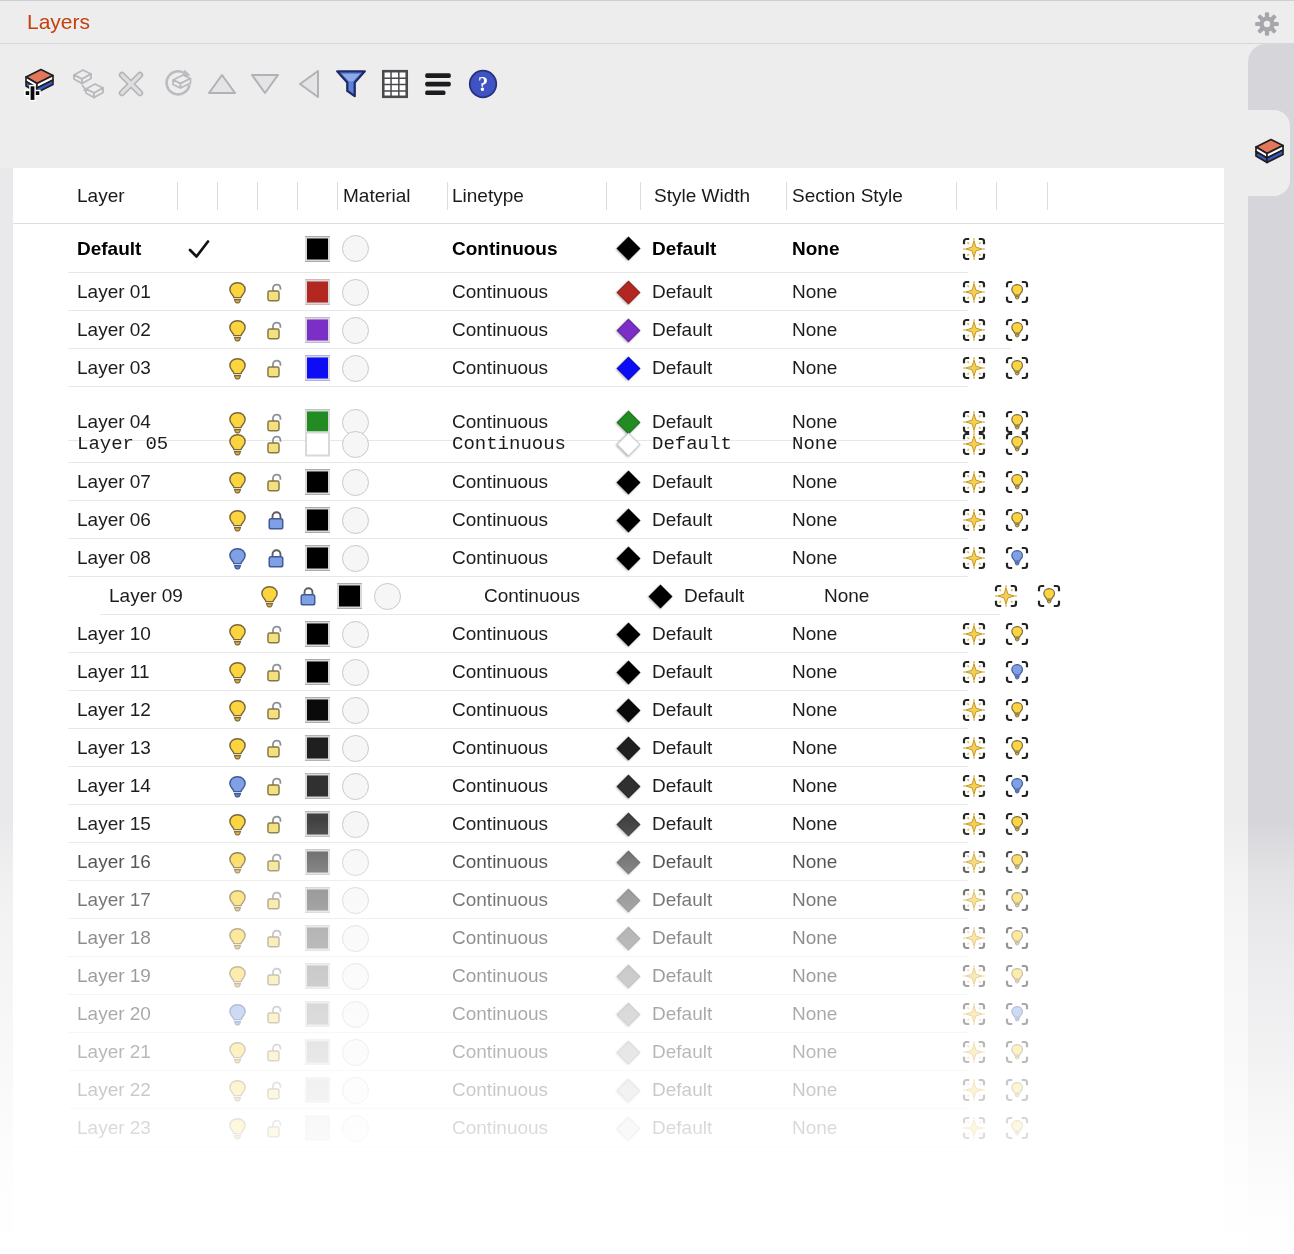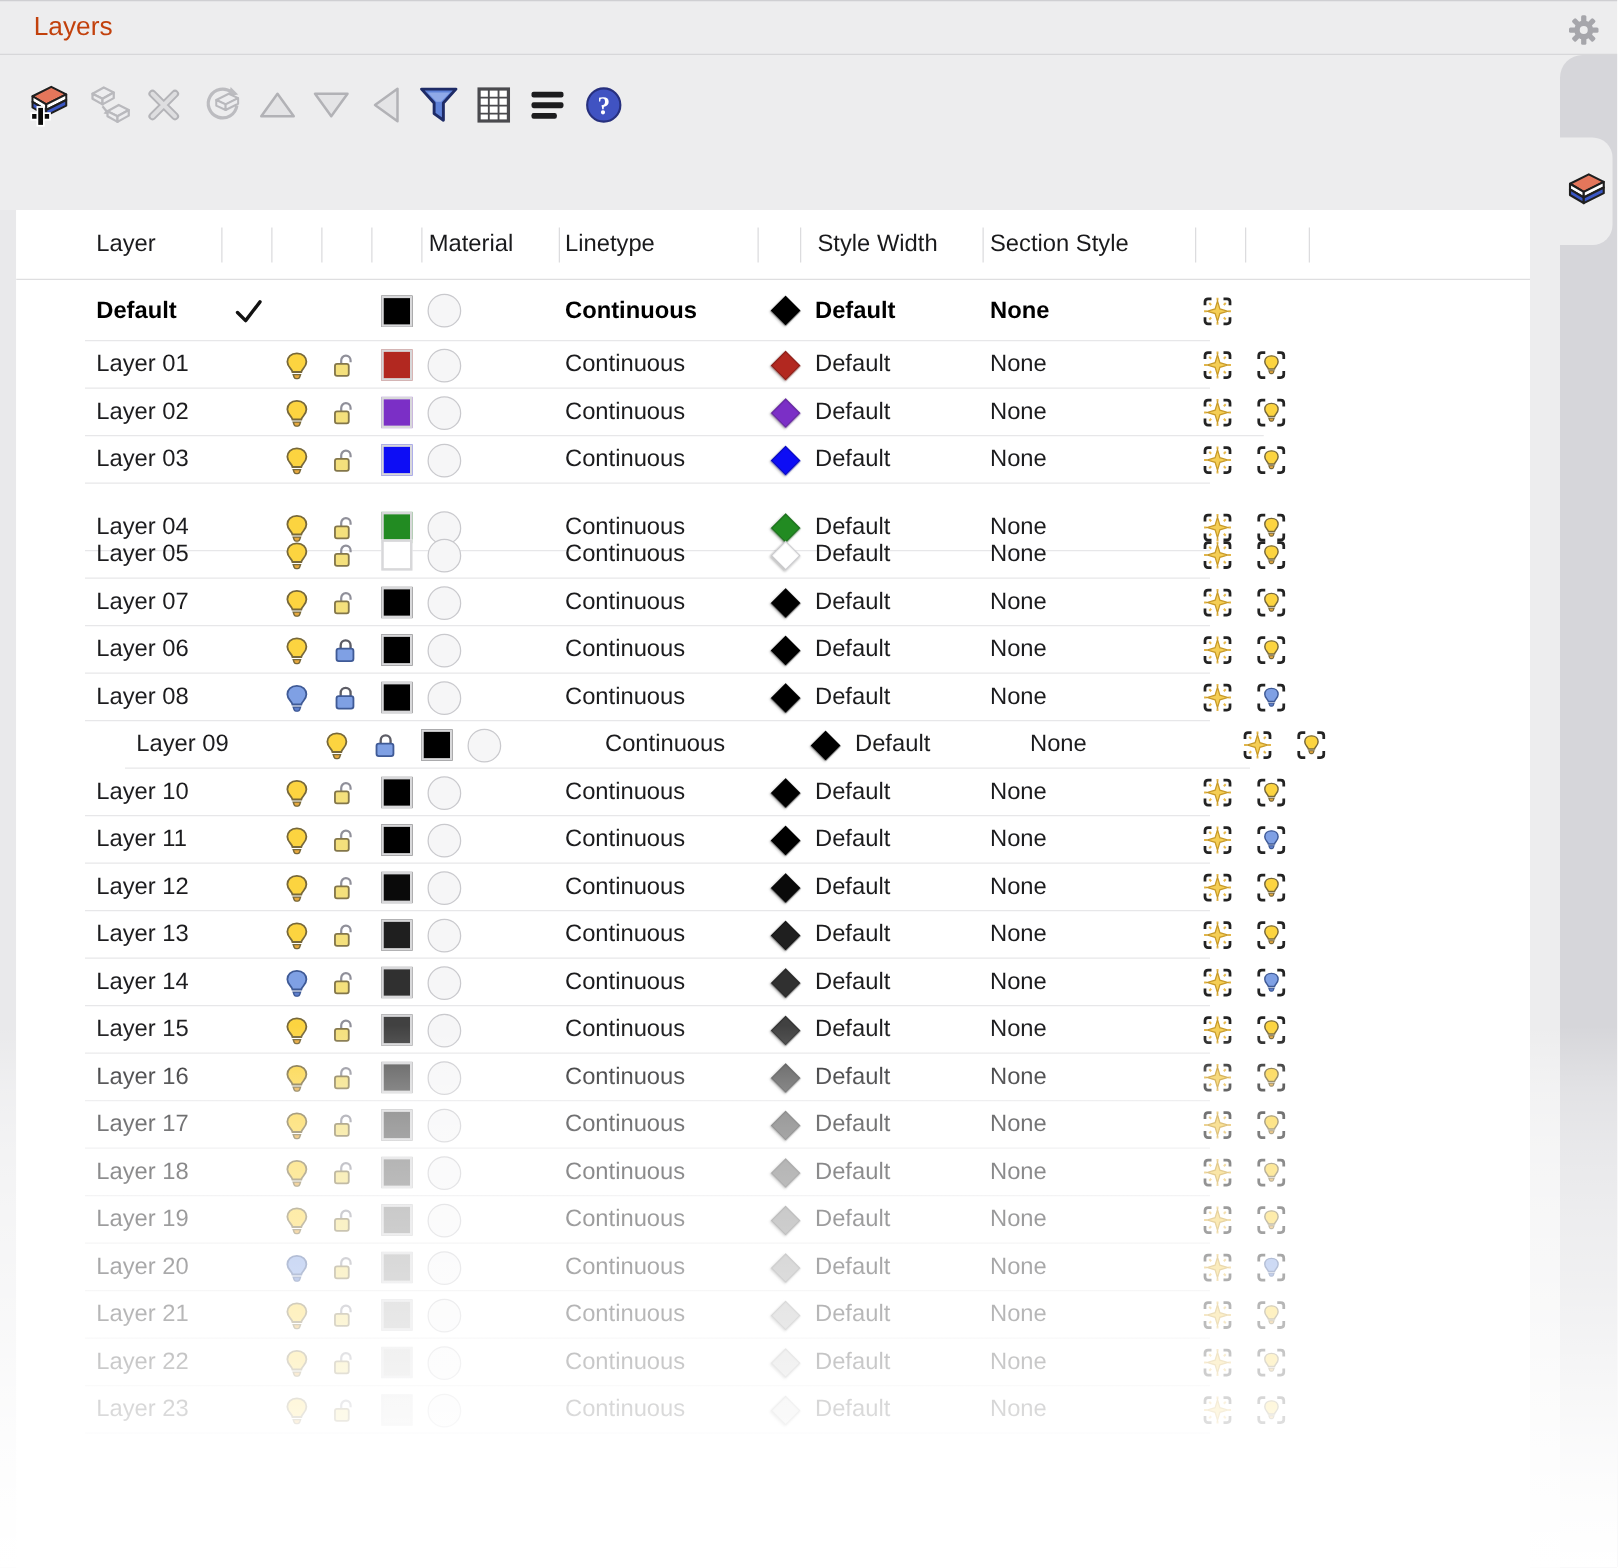--- a/index.html
+++ b/index.html
@@ -422,21 +422,21 @@
     <span class="cell c-clipbulb" style="--b: #FCD440; --bs: #77683A; --bb: #E7A83E;">
       <svg width="28" height="28" viewBox="0 0 28 28">
         <path d="M4 9.2V6.4C4 5 5 4 6.4 4h2.8M18.8 4h2.8C23 4 24 5 24 6.4v2.8M24 18.8v2.8c0 1.4-1 2.4-2.4 2.4h-2.8M9.2 24H6.4C5 24 4 23 4 21.6v-2.8" stroke="#242424" stroke-width="2.2" fill="none"></path>
         <g transform="translate(5.4,4.8) scale(.73)">
           <path d="M12 2.6C7.4 2.6 4.7 5.6 4.7 9.1c0 2.4 1.2 3.9 2.3 5.1.8.9 1.4 1.6 1.6 2.7h6.8c.2-1.1.8-1.8 1.6-2.7 1.1-1.2 2.3-2.7 2.3-5.1 0-3.5-2.7-6.5-7.3-6.5z" fill="var(--b)" stroke="var(--bs)" stroke-width="1.6"></path>
           <path d="M9.2 18.9h5.6l-.7 2.1c-.2.6-.7 1-1.3 1h-1.6c-.6 0-1.1-.4-1.3-1z" fill="var(--bb)" stroke="var(--bs)" stroke-width="1.3"></path>
         </g>
       </svg>
     </span>
   </div>
-      <div class="row" style="top: 425px; height: 38px;">
+      <div class="row" style="top: 425px; height: 38px; font-family: Liberation Mono, monospace;">
     <span class="cell c-name">Layer 05</span>
 
     <span class="cell c-bulb" style="--b: #FCD440; --bs: #77683A; --bb: #E7A83E;">
       <svg width="25" height="25" viewBox="0 0 24 24">
         <path d="M12 2.6C7.4 2.6 4.7 5.6 4.7 9.1c0 2.4 1.2 3.9 2.3 5.1.8.9 1.4 1.6 1.6 2.7h6.8c.2-1.1.8-1.8 1.6-2.7 1.1-1.2 2.3-2.7 2.3-5.1 0-3.5-2.7-6.5-7.3-6.5z" fill="var(--b)" stroke="var(--bs)" stroke-width="1.4"></path>
         <path d="M9.2 18.9h5.6l-.7 2.1c-.2.6-.7 1-1.3 1h-1.6c-.6 0-1.1-.4-1.3-1z" fill="var(--bb)" stroke="var(--bs)" stroke-width="1.1"></path>
       </svg>
     </span>
     <span class="cell c-lock">
       <svg width="25" height="25" viewBox="0 0 24 24">

